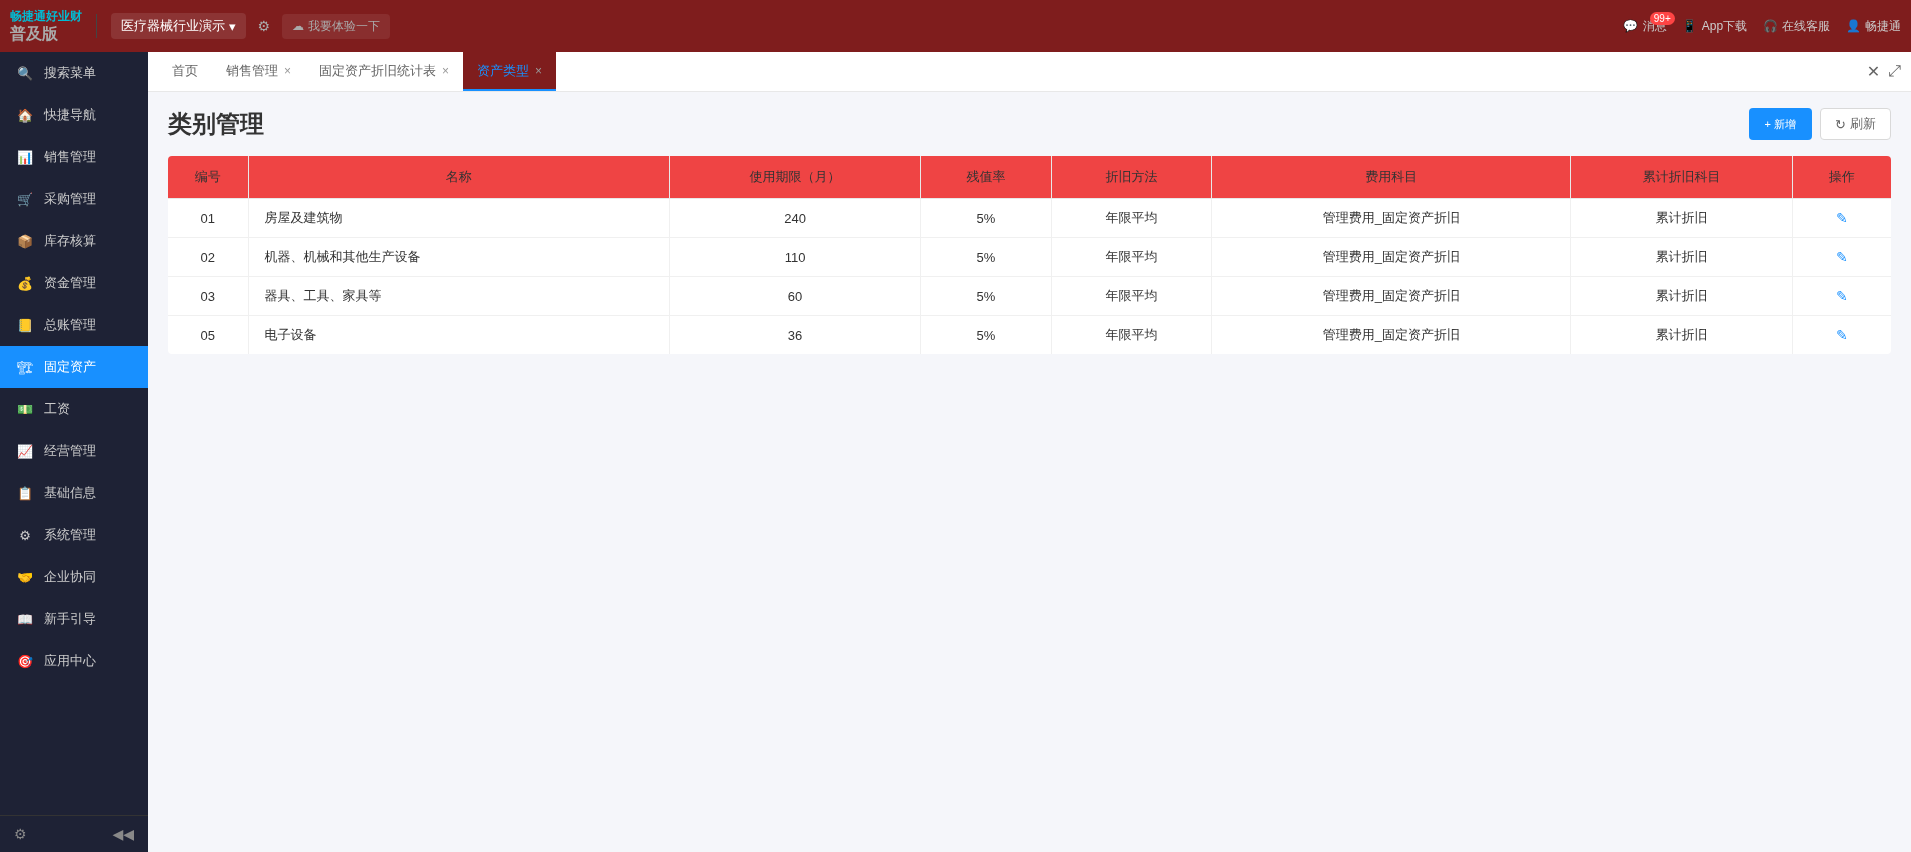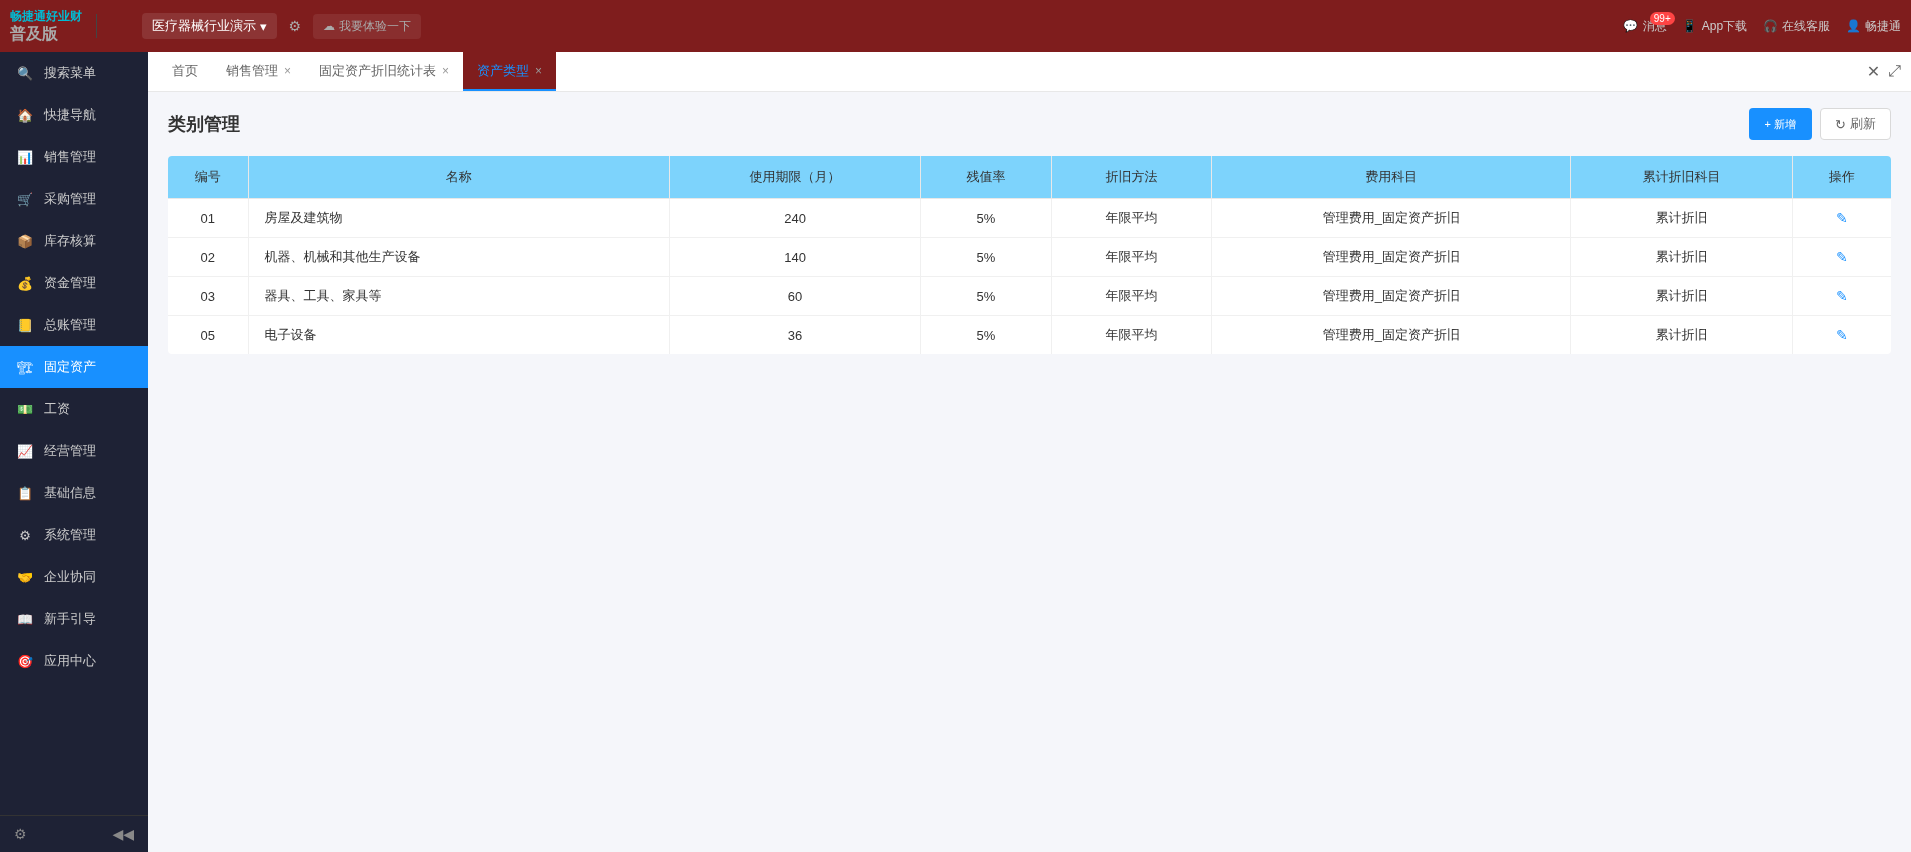--- a/index.html
+++ b/index.html
@@ -13,21 +13,21 @@
       align-items: center;
       justify-content: space-between;
       padding: 12px 10px;
       flex-shrink: 0;
     }
     .top-bar-left { display: flex; align-items: center; gap: 8px; }
     .brand-logo { color: #00bcd4; font-size: 12px; font-weight: bold; line-height: 1.2; }
     .workspace-selector {
       display: flex; align-items: center; gap: 4px;
       background: rgba(255,255,255,0.1); border-radius: 4px;
-      padding: 4px 10px; color: white; cursor: pointer; margin-left: 31px;
+      padding: 4px 10px; color: white; cursor: pointer;
     }
     .gear-btn { color: #aaa; cursor: pointer; font-size: 14px; padding: 4px; }
     .try-btn {
       display: flex; align-items: center; gap: 4px;
       color: #aaa; cursor: pointer; font-size: 12px;
       background: rgba(255,255,255,0.08); border-radius: 4px; padding: 4px 10px;
     }
     .top-bar-right { display: flex; align-items: center; gap: 16px; }
     .top-right-item { display: flex; align-items: center; gap: 4px; color: #ccc; font-size: 12px; cursor: pointer; position: relative; }
     .badge { background: #ff4444; color: white; font-size: 10px; border-radius: 8px; padding: 1px 4px; position: absolute; top: -6px; right: -8px; }
@@ -77,36 +77,36 @@
     .tab.active { color: #1890ff; border-bottom-color: #1890ff; background: #7f1d1d; }
     .tab .close-icon { color: #999; font-size: 12px; }
     .tab-actions { margin-left: auto; display: flex; gap: 8px; }
     .tab-action-btn { color: #666; cursor: pointer; font-size: 16px; }
 
     
     .page-content { flex: 1; overflow: auto; padding: 16px 20px; }
 
     
     .page-header { display: flex; align-items: center; justify-content: space-between; margin-bottom: 16px; }
-    .page-title { font-size: 18px; font-weight: bold; color: #333; }
+    .page-title { font-size: 24px; font-weight: bold; color: #333; }
     .header-actions { display: flex; gap: 8px; }
     .btn-primary {
       background: #1890ff; color: white; border: none;
       padding: 6px 16px; border-radius: 4px; cursor: pointer;
       display: flex; align-items: center; gap: 4px; font-size: 11px;
     }
     .btn-default {
       background: white; color: #666; border: 1px solid #d9d9d9;
       padding: 6px 14px; border-radius: 4px; cursor: pointer;
       display: flex; align-items: center; gap: 4px; font-size: 13px;
     }
 
     
     .data-table { width: 100%; border-collapse: collapse; background: white; border-radius: 4px; overflow: hidden; }
-    .data-table thead tr { background: #7dd3fc; }
+    .data-table thead tr { background: #ef4444; }
     .data-table th {
       padding: 12px 8px; text-align: center; font-weight: normal;
       color: #333; font-size: 13px; border-bottom: 1px solid #e8e8e8;
       border-right: 1px solid #e8e8e8;
     }
     .data-table th:last-child { border-right: none; }
     .data-table td {
       padding: 10px 8px; text-align: center; color: #333;
       font-size: 13px; border-bottom: 1px solid #f0f0f0;
       border-right: 1px solid #f0f0f0;
@@ -285,21 +285,21 @@
               <td>240</td>
               <td>5%</td>
               <td>年限平均</td>
               <td>管理费用_固定资产折旧</td>
               <td>累计折旧</td>
               <td><span class="edit-icon">✎</span></td>
             </tr>
             <tr>
               <td class="col-code">02</td>
               <td class="col-name">机器、机械和其他生产设备</td>
-              <td>140</td>
+              <td>110</td>
               <td>5%</td>
               <td>年限平均</td>
               <td>管理费用_固定资产折旧</td>
               <td>累计折旧</td>
               <td><span class="edit-icon">✎</span></td>
             </tr>
             <tr>
               <td class="col-code">03</td>
               <td class="col-name">器具、工具、家具等</td>
               <td>60</td>

